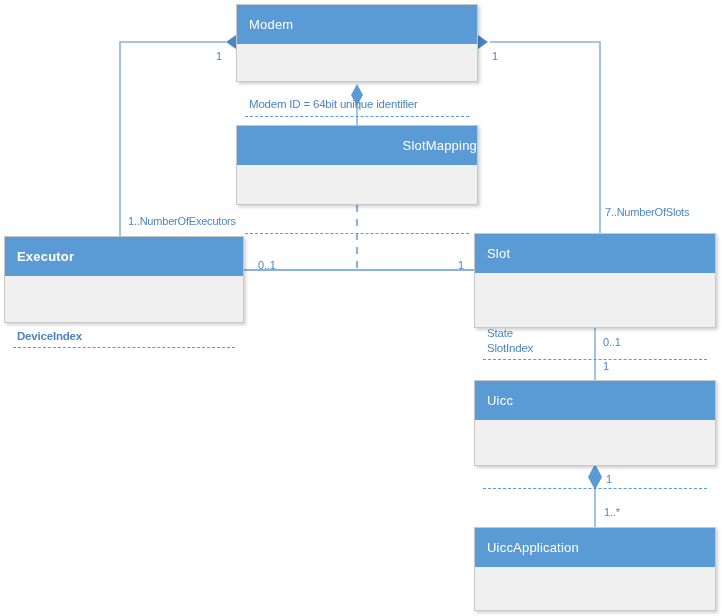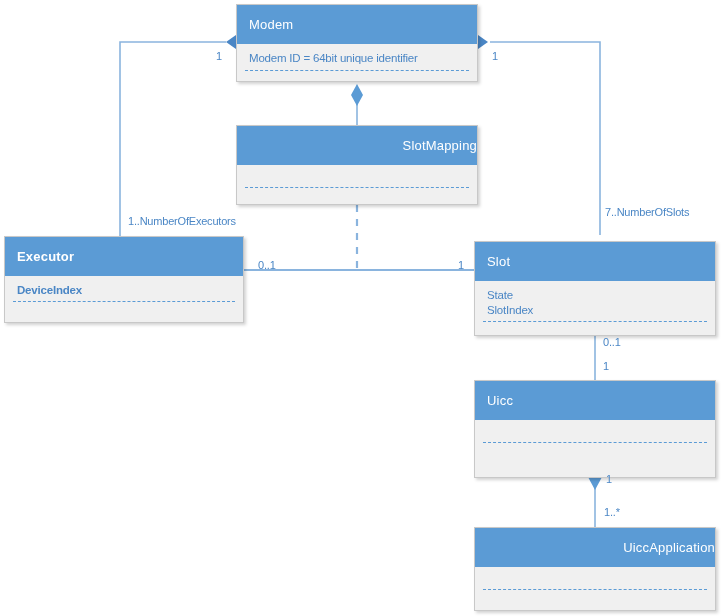--- a/index.html
+++ b/index.html
@@ -44,20 +44,21 @@
     line-height: 1;
     padding: 13px 0 13px 12px;
     white-space: nowrap;
     letter-spacing: 0.2px;
   }
   .uml-attrs {
     position: relative;
     padding: 7px 10px 0 12px;
     min-height: 32px;
     box-sizing: border-box;
+    margin-top: 46px;
   }
   .uml-attr {
     color: #4a86c5;
     font-size: 11.5px;
     line-height: 15px;
     white-space: nowrap;
     letter-spacing: -0.2px;
   }
   .uml-sep {
     position: absolute;
@@ -131,37 +132,37 @@
   </div>
 
   <div class="uml-class" style="left:4px; top:236px; width:240px; height:87px;font-weight:bold;">
     <div class="uml-header">Executor</div>
     <div class="uml-attrs">
       <div class="uml-attr">DeviceIndex</div>
       <div class="uml-sep" style="top:25px;"></div>
     </div>
   </div>
 
-  <div class="uml-class" style="left:474px; top:241px; width:242px; height:95px;">
+  <div class="uml-class" style="left:474px; top:233px; width:242px; height:95px;">
     <div class="uml-header">Slot</div>
     <div class="uml-attrs">
       <div class="uml-attr">State</div>
       <div class="uml-attr">SlotIndex</div>
       <div class="uml-sep" style="top:40px;"></div>
     </div>
   </div>
 
-  <div class="uml-class" style="left:474px; top:380px; width:242px; height:98px;">
+  <div class="uml-class" style="left:474px; top:380px; width:242px; height:86px;">
     <div class="uml-header">Uicc</div>
     <div class="uml-attrs">
       <div class="uml-sep" style="top:22px;"></div>
     </div>
   </div>
 
-  <div class="uml-class" style="left:474px; top:527px; width:242px; height:84px;text-align:right;">
+  <div class="uml-class" style="left:474px; top:527px; width:242px; height:84px;">
     <div class="uml-header">UiccApplication</div>
     <div class="uml-attrs">
       <div class="uml-sep" style="top:22px;"></div>
     </div>
   </div>
 
   <div class="mult" style="left:216px; top:50px;">1</div>
   <div class="mult" style="left:492px; top:50px;">1</div>
   <div class="mult" style="left:128px; top:215px;">1..NumberOfExecutors</div>
   <div class="mult" style="left:605px; top:206px;">7..NumberOfSlots</div>

